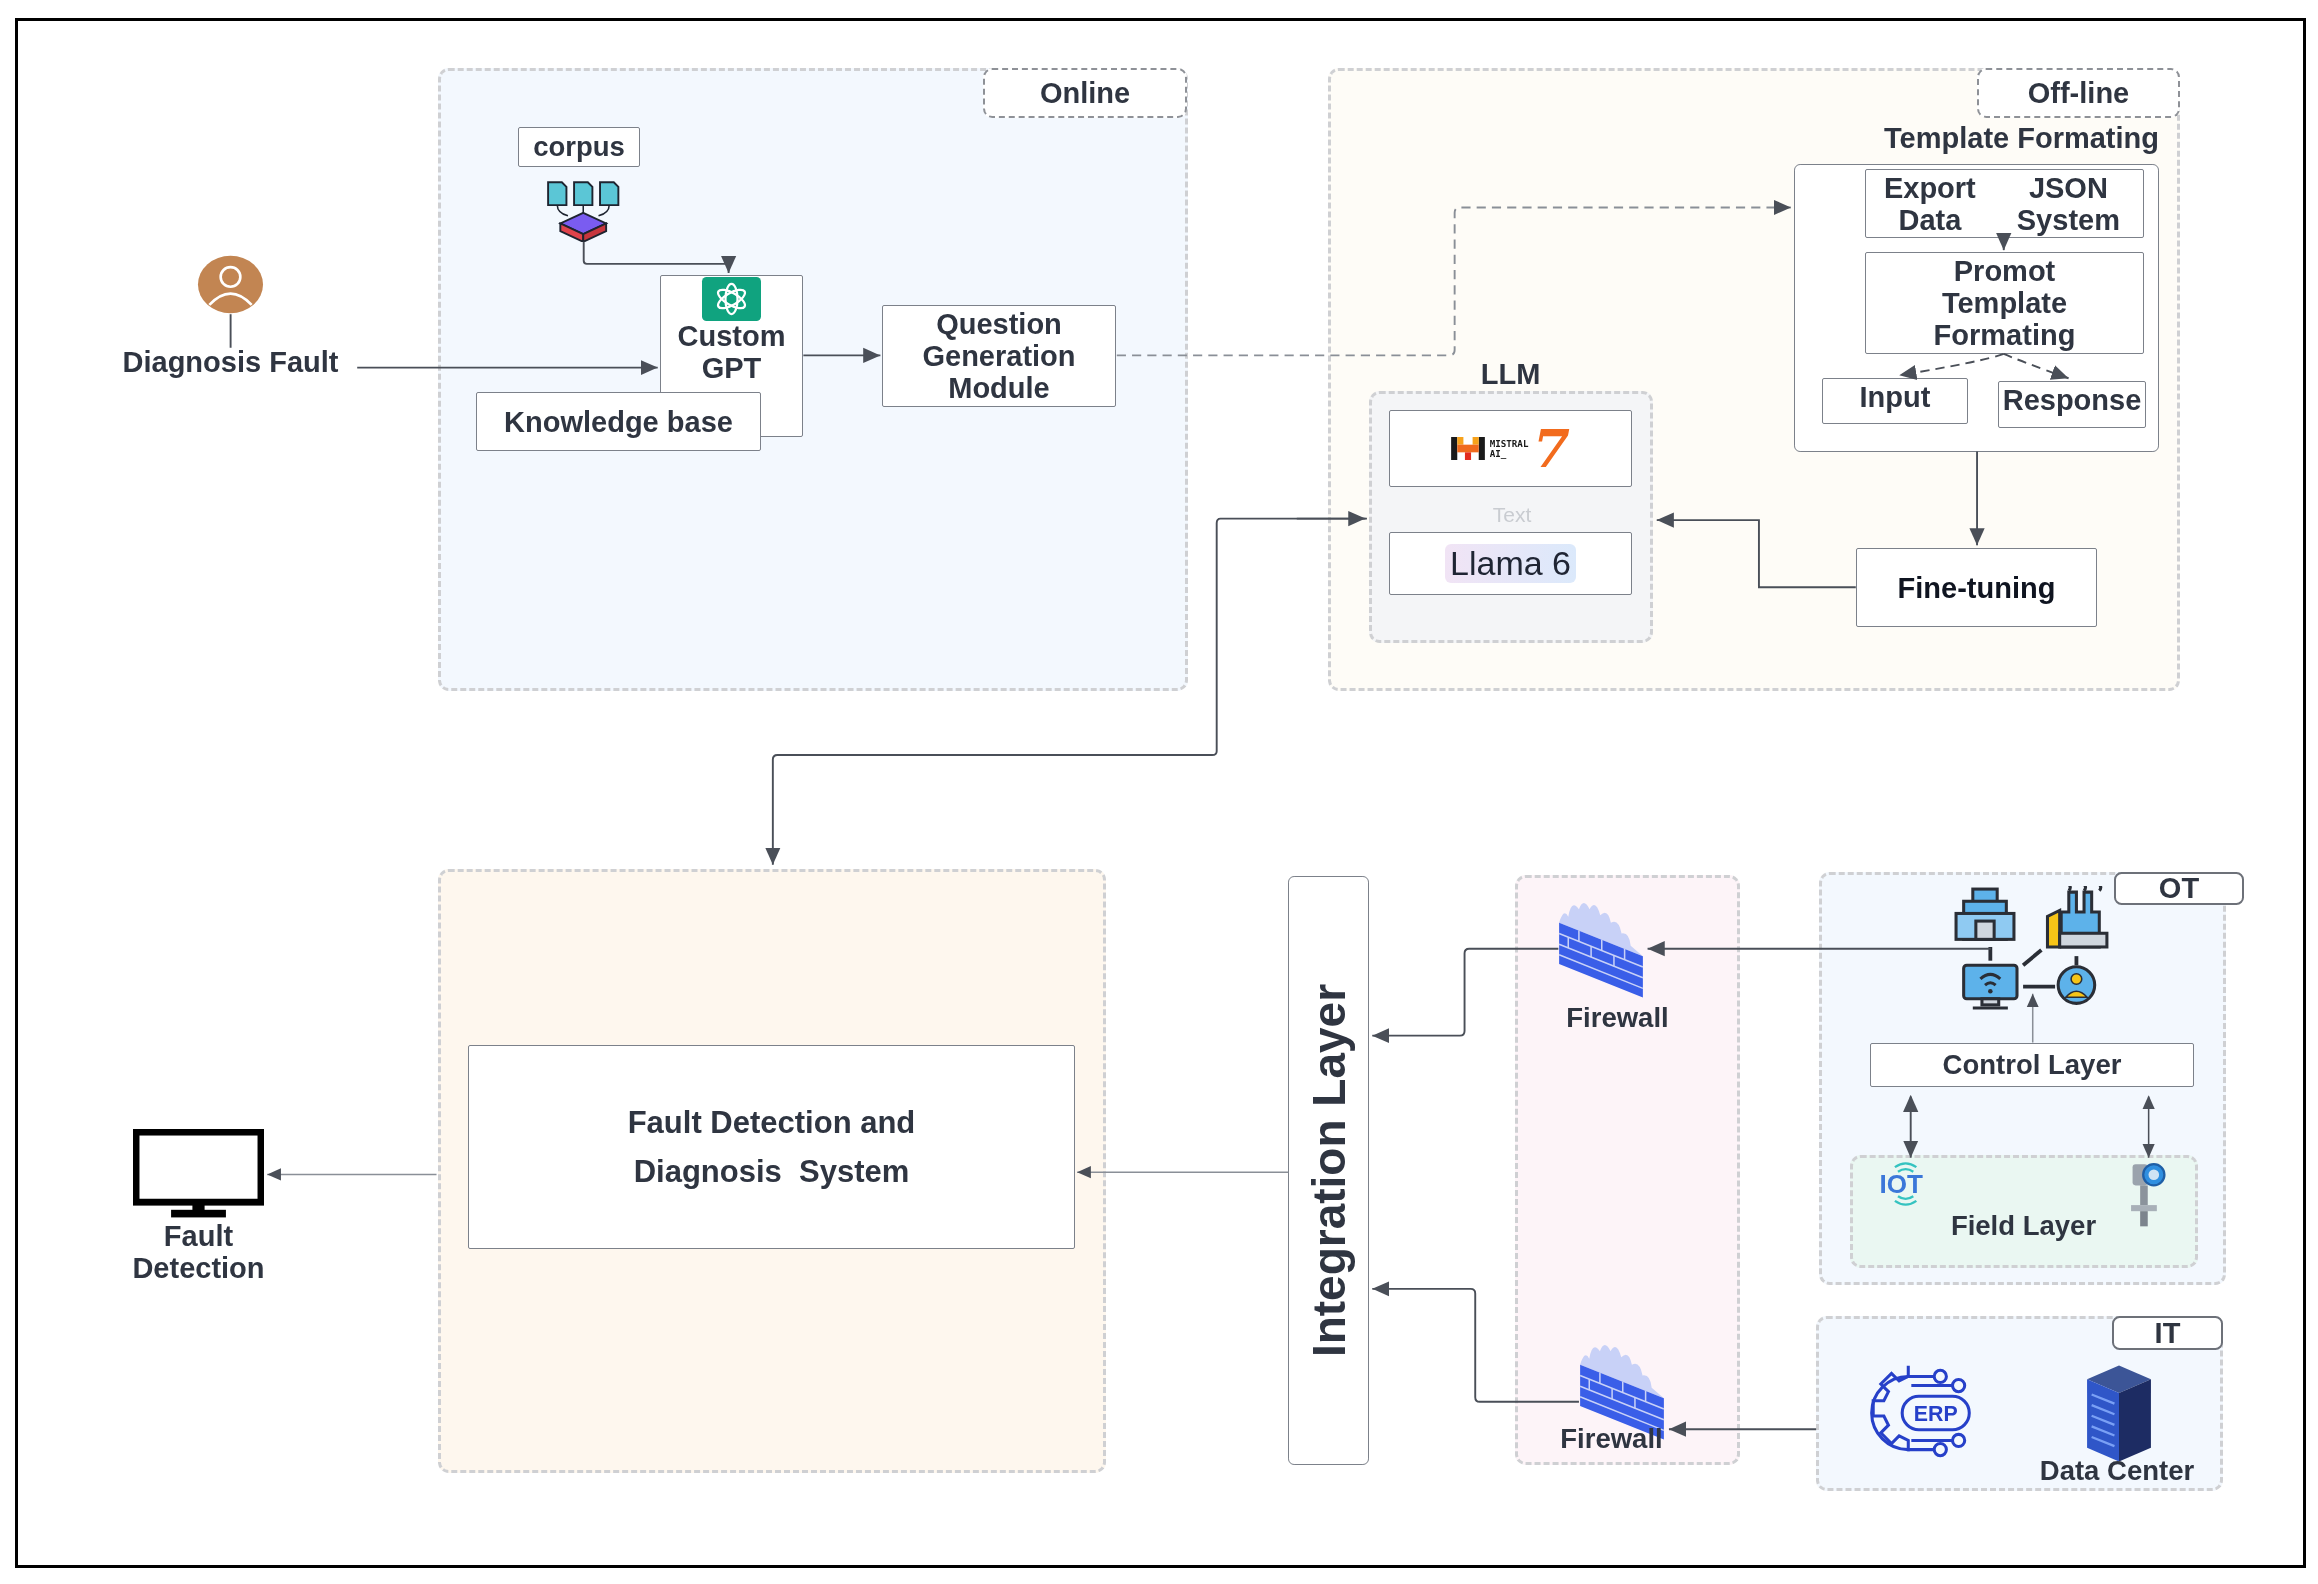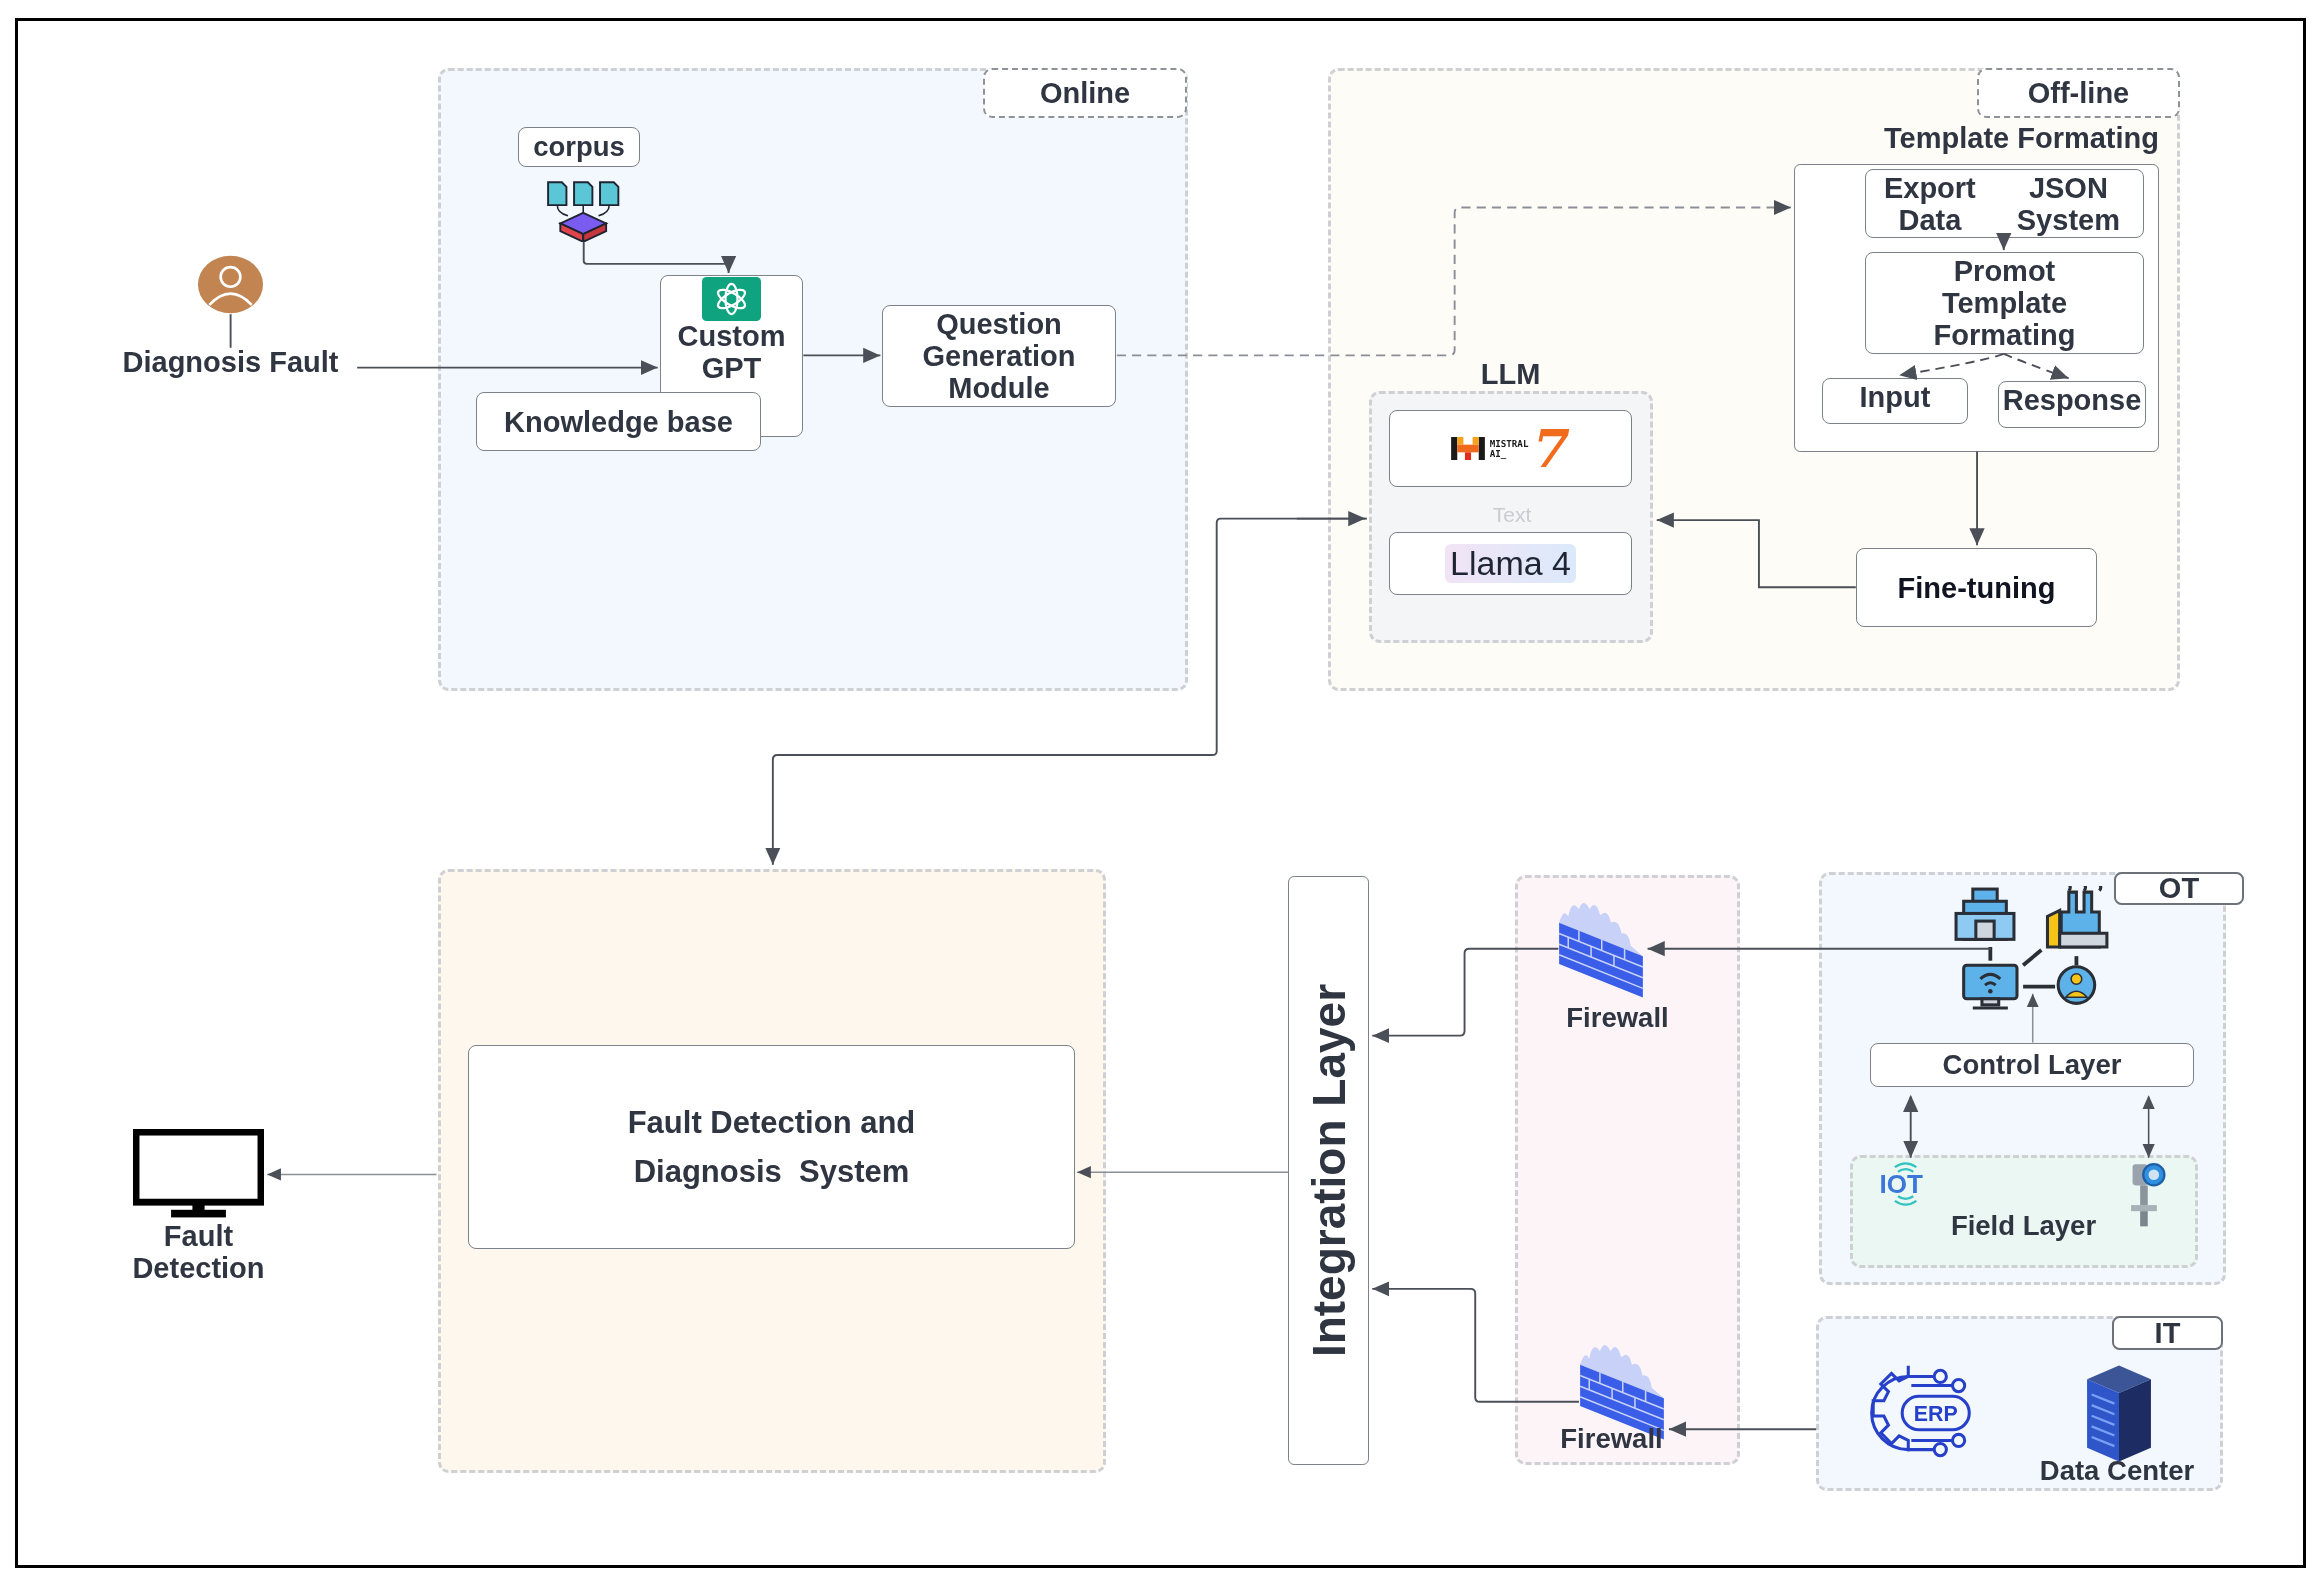--- a/index.html
+++ b/index.html
@@ -9,21 +9,21 @@
   .frame { left: 14.5px; top: 17.5px; width: 2291px; height: 1550px; border: 3.8px solid #000; background: #fff; }
   .region { border: 3.8px dashed #cfd0d3; border-radius: 10.7px; }
   .online { background: #f3f8fe; }
   .offline { background: #fefcf7; }
   .fdd { background: #fef7ee; }
   .fw-col { background: #fdf4f8; }
   .ot { background: #f3f8fe; }
   .it { background: #f3f8fe; }
   .field { background: #eaf7f2; }
   .llm { background: #f4f5f7; }
-  .box { background: #fff; border: 1.5px solid #7c818a; border-radius: 8px;
+  .box { background: #fff; border: 1.5px solid #7c818a; border-radius: 2px;
          display: flex; align-items: center; justify-content: center; text-align: center;
          font-weight: bold; color: #2f3541; }
   .tag { background: #fff; border: 2.3px dashed #8e9197; border-radius: 9.2px;
          display: flex; align-items: center; justify-content: center; font-weight: bold; font-size: 29px; }
   .tag-solid { background: #fff; border: 2.3px solid #6d7179; border-radius: 7.6px;
          display: flex; align-items: center; justify-content: center; font-weight: bold; font-size: 29px; }
   .label { font-weight: bold; text-align: center; white-space: nowrap; color: #2f3541; }
   .fs36 { font-size: 27.5px; line-height: 32px; }
   .fs38 { font-size: 29px; line-height: 32px; }
   svg.overlay { position: absolute; left: 0; top: 0; pointer-events: none; }
@@ -119,21 +119,21 @@
     <div style="font-family:'DejaVu Sans Mono', monospace; font-size:9.2px; line-height:10px; font-weight:bold; color:#1a1a1a; text-align:left;">
       <div>MISTRAL</div>
       <div>AI_</div>
     </div>
     <span style="font-family:'DejaVu Serif', serif; font-size:53px; font-weight:bold; font-style:italic; color:#f26b1d; line-height:53px;">7</span>
   </div>
 </div>
 <div class="abs" style="left:1474px; top:503px; width:76px; text-align:center; font-size:21px; color:#c9ccd1;">Text</div>
 <div class="abs box" style="left:1389px; top:532px; width:243px; height:63px;">
   <span style="font-weight:normal; font-size:34px; color:#1f2533; padding:0 4.6px; border-radius:6.1px;
-               background:linear-gradient(90deg,#f1e4f5,#dbe9fb);">Llama 4</span>
+               background:linear-gradient(90deg,#f1e4f5,#dbe9fb);">Llama 6</span>
 </div>
 
 <div class="abs box fs38" style="left:1856px; top:548px; width:241px; height:79px; color:#0f1420;">Fine-tuning</div>
 
 <div class="abs region fdd" style="left:438px; top:869px; width:668px; height:604px;"></div>
 <div class="abs box" style="left:468px; top:1045px; width:607px; height:204px; flex-direction:column; font-size:31px; line-height:49px;">
   <span style="white-space:pre;">Fault Detection and</span>
   <span style="white-space:pre;">Diagnosis  System</span>
 </div>
 

